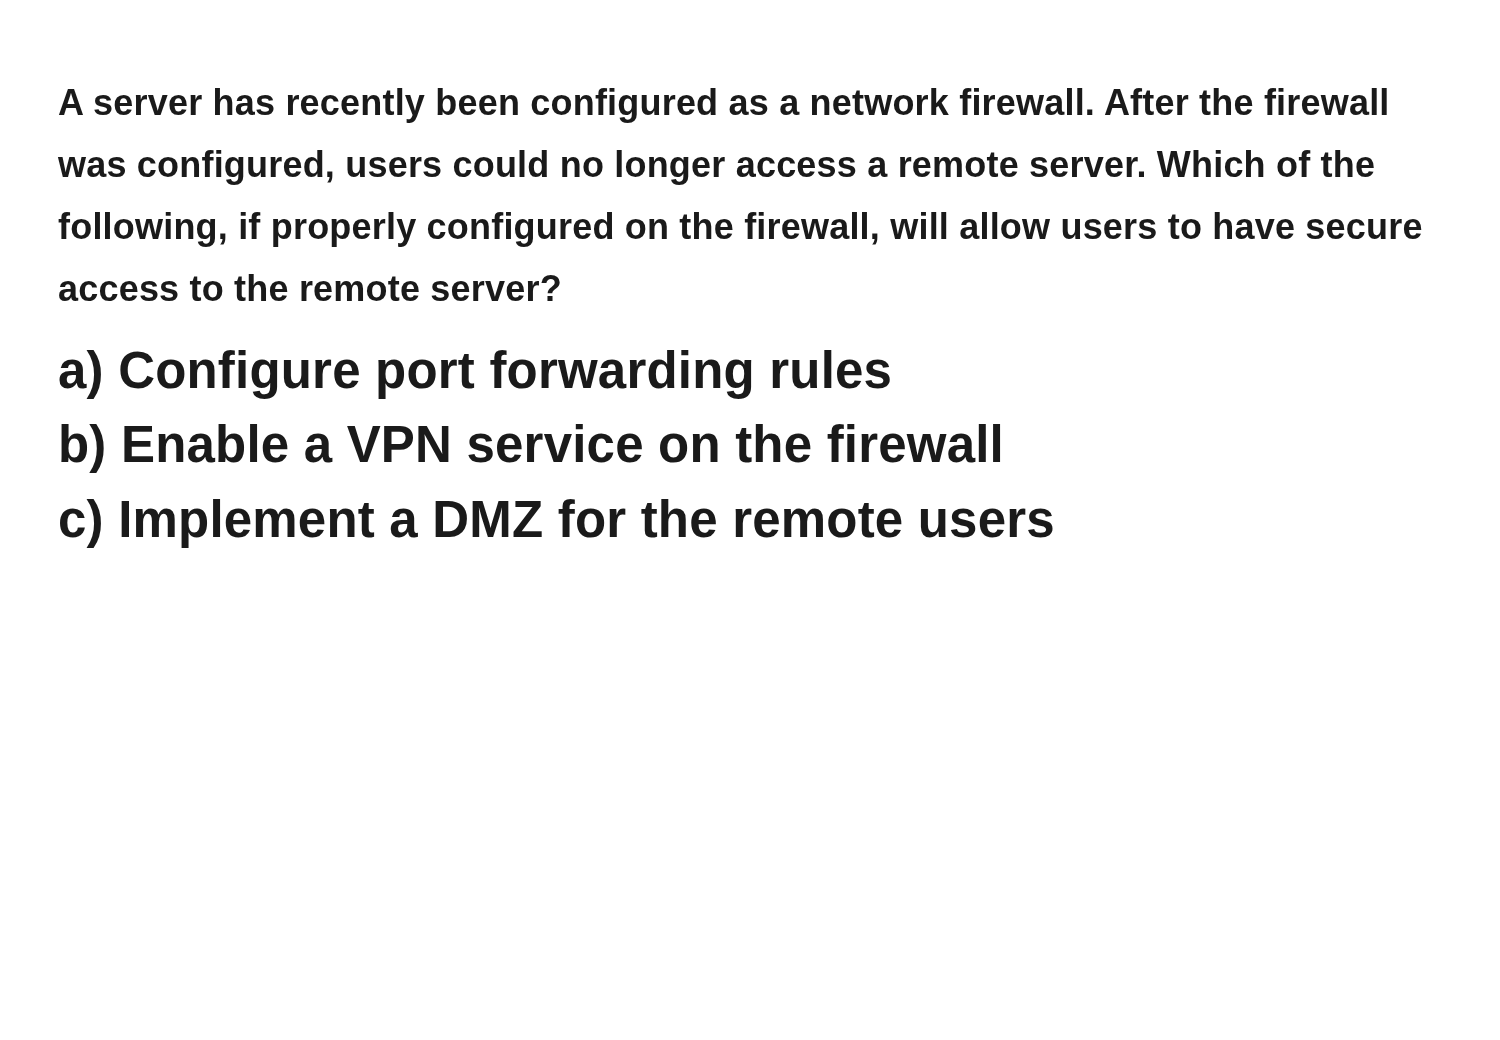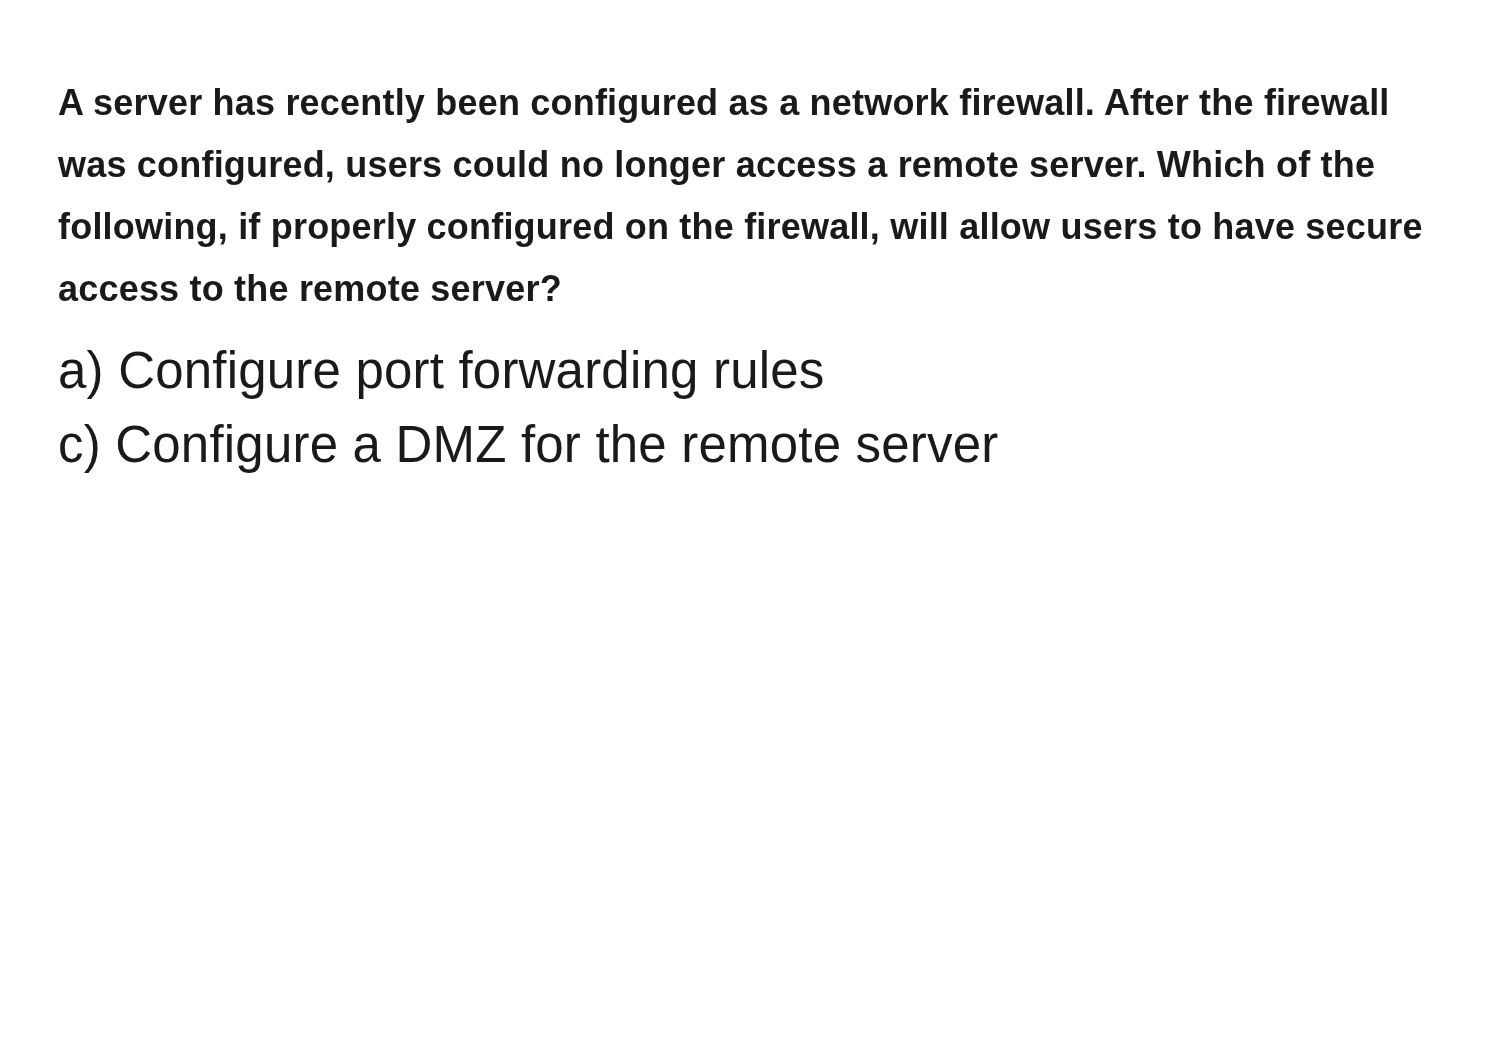--- a/index.html
+++ b/index.html
@@ -20,34 +20,38 @@
     font-size: 36px;
     line-height: 1.72;
     letter-spacing: 0.2px;
     font-weight: 700;
     margin-bottom: 14px;
   }
   .options {
     font-size: 51px;
     line-height: 1.46;
     letter-spacing: 0.2px;
-    font-weight: 400;
+    font-weight: 700;
   }
   .option {
     display: block;
   }
 </style>
 </head>
 <body>
 
 <div class="page">
   <div class="question">A server has recently been configured as a network firewall. After the firewall was configured, users could no longer access a remote server. Which of the following, if properly configured on the firewall, will allow users to have secure access to the remote server?</div>
   <div class="options">
     <span class="option">
       <span>a)</span>
       <span>Configure port forwarding rules</span>
     </span>
     <span class="option">
+      <span>b)</span>
+      <span>Enable a VPN service on the firewall</span>
+    </span>
+    <span class="option">
       <span>c)</span>
-      <span>Configure a DMZ for the remote server</span>
+      <span>Implement a DMZ for the remote users</span>
     </span>
   </div>
 </div>
 
 </body></html>

